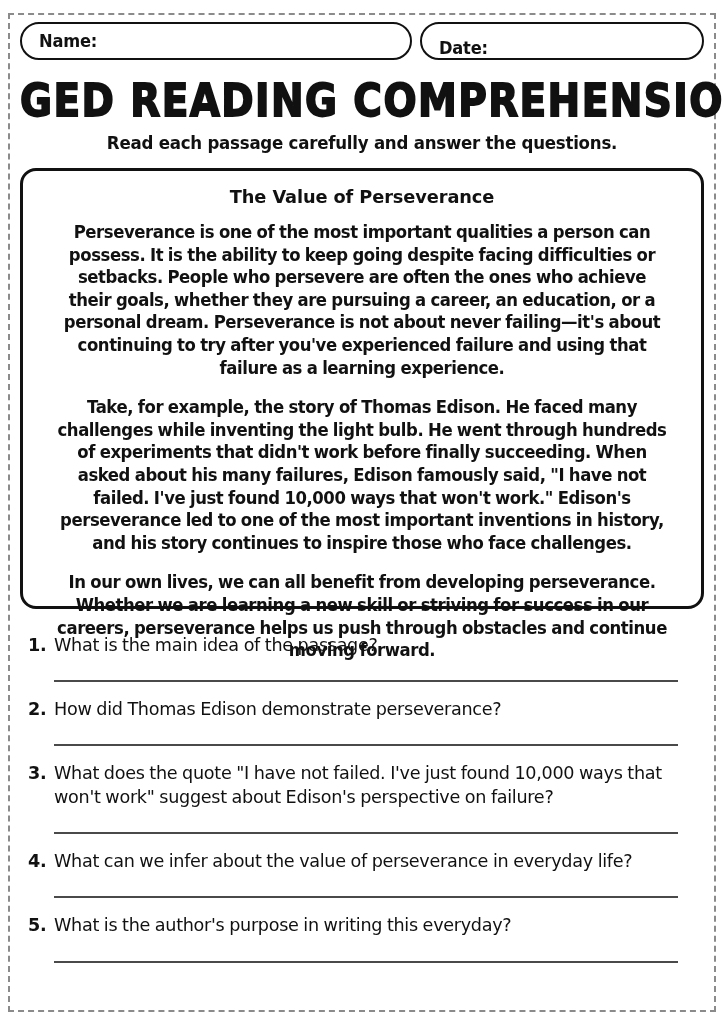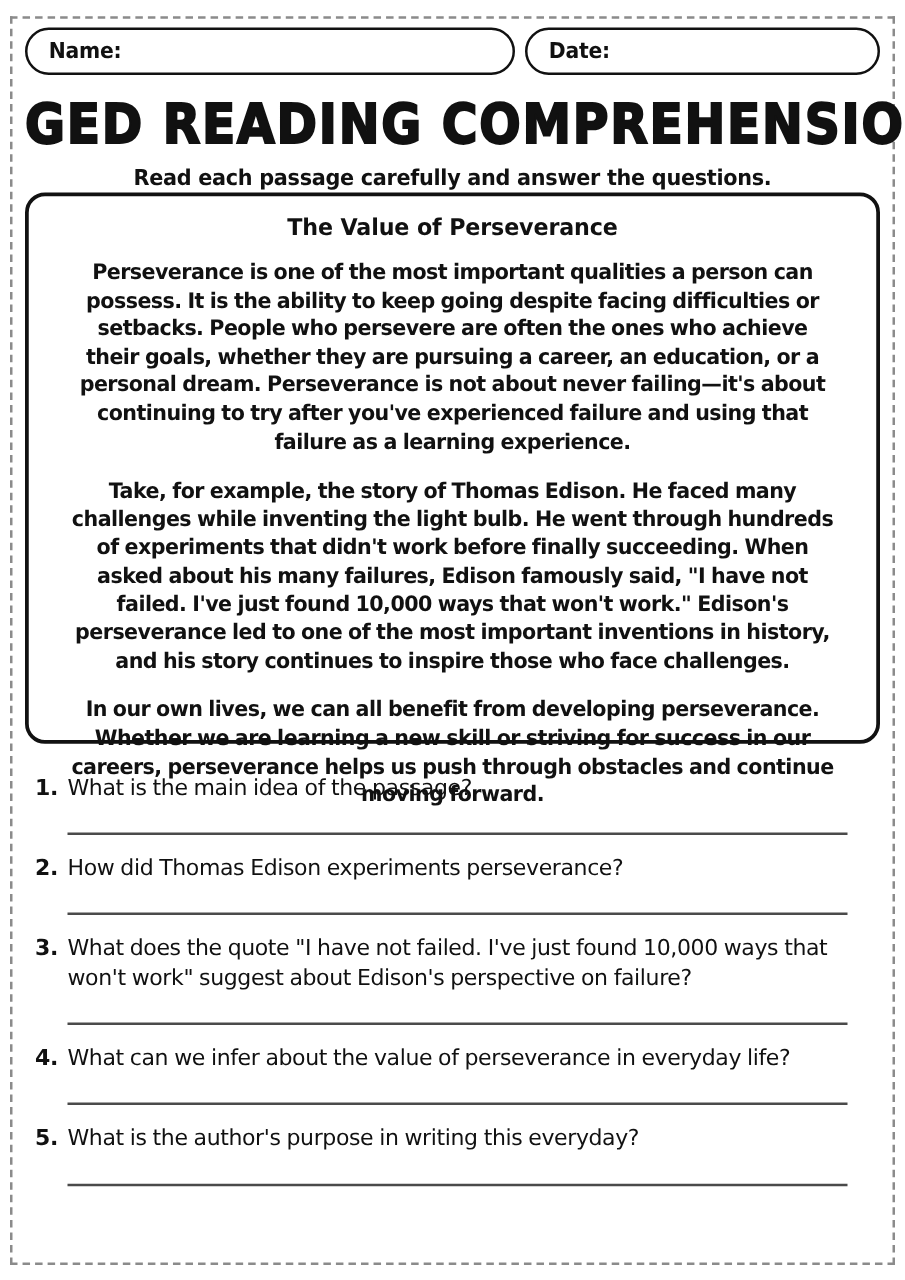--- a/index.html
+++ b/index.html
@@ -54,21 +54,21 @@
     border: 2.5px solid #111111;
     border-radius: 19px;
     height: 38px;
     display: flex;
     align-items: center;
     padding-left: 17px;
     background: #fff;
   }
 
   .idbox-name { width: 392px; }
-  .idbox-date { width: 284px; }
+  .idbox-date { width: 284px; align-items: flex-end; }
 
   .idlabel {
     font-family: "DejaVu Sans", sans-serif;
     font-weight: bold;
     font-size: 17.5px;
     letter-spacing: -0.2px;
     transform: scaleX(0.93);
     transform-origin: left center;
     white-space: nowrap;
   }
@@ -95,20 +95,21 @@
     font-weight: bold;
     font-size: 17.5px;
     line-height: 22px;
     letter-spacing: -0.25px;
     transform: scaleX(0.95);
   }
 
   
   .passage-box {
     position: relative;
+    margin-top: 14px;
     border: 3px solid #111111;
     border-radius: 16px;
     padding: 14px 22px 18px 22px;
     height: 441px;
     background: #ffffff;
   }
 
   .passage-title {
     text-align: center;
     font-family: "DejaVu Sans", sans-serif;
@@ -210,21 +211,21 @@
     <div class="questions">
 
       <div class="qitem">
         <span class="qnum">1.</span>
         <span class="qtext">What is the main idea of the passage?</span>
       </div>
       <div class="answer-line"></div>
 
       <div class="qitem">
         <span class="qnum">2.</span>
-        <span class="qtext">How did Thomas Edison experiments perseverance?</span>
+        <span class="qtext">How did Thomas Edison demonstrate perseverance?</span>
       </div>
       <div class="answer-line"></div>
 
       <div class="qitem">
         <span class="qnum">3.</span>
         <span class="qtext">What does the quote "I have not failed. I've  just found 10,000 ways that won't work" suggest about Edison's perspective on failure?</span>
       </div>
       <div class="answer-line"></div>
 
       <div class="qitem">

